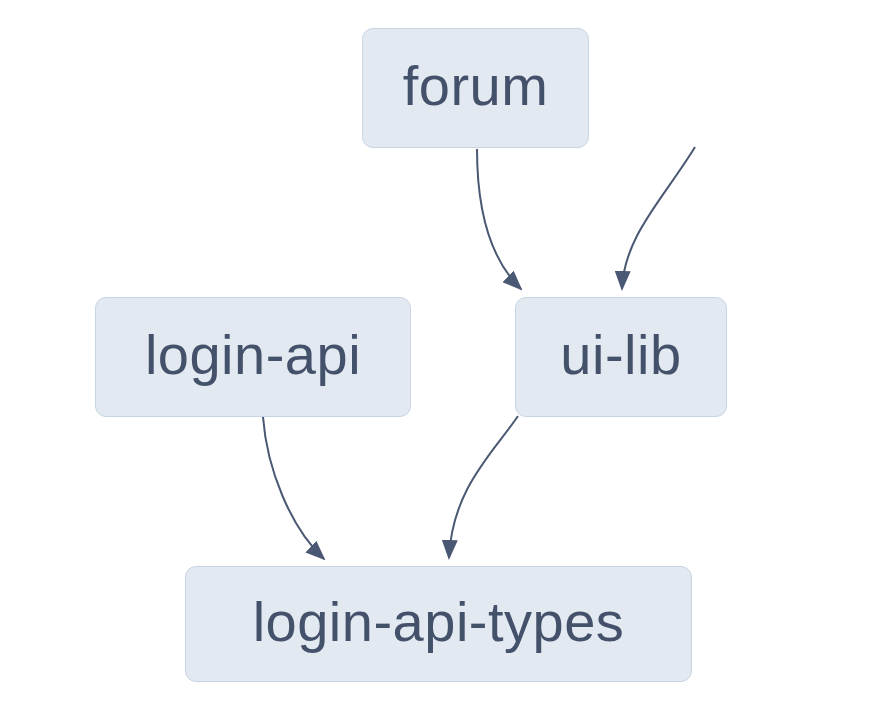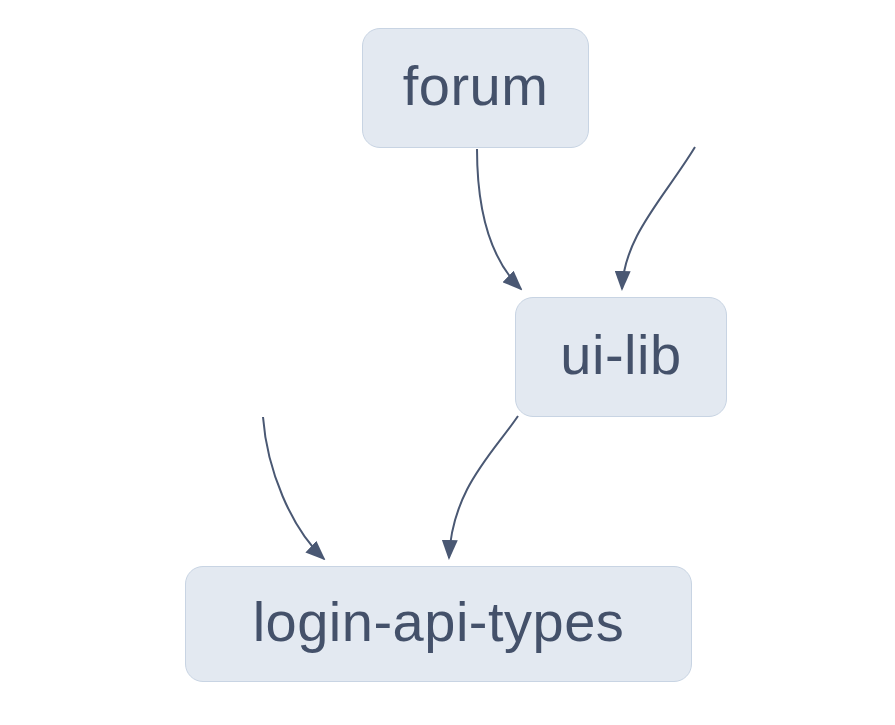--- a/index.html
+++ b/index.html
@@ -32,21 +32,21 @@
     stroke-width: 2px;
   }
   .arrowhead-shape { fill: var(--edge); }
   .node {
     position: absolute;
     display: flex;
     align-items: center;
     justify-content: center;
     background: var(--node-fill);
     border: 1.5px solid var(--node-border);
-    border-radius: 18px;
+    border-radius: 11px;
   }
   .node .label {
     color: var(--label);
     font-size: 56px;
     letter-spacing: 0.5px;
     white-space: nowrap;
     line-height: 1;
     padding-bottom: 4px;
   }
   .n-forum           { left: 362px; top: 28px;  width: 227px; height: 120px; }
@@ -70,20 +70,23 @@
     <path class="edge" marker-end="url(#arrowhead)" d="M 695 147 C 664 198 624 236 622 289"></path>
     <path class="edge" marker-end="url(#arrowhead)" d="M 263 417 C 267 470 291 528 324 559"></path>
     <path class="edge" marker-end="url(#arrowhead)" d="M 518 416 C 493 453 452 489 449 558"></path>
   </svg>
 
   <div class="node n-forum">
     <span class="label">forum</span>
   </div>
 
 
+  <div class="node n-login-api">
+    <span class="label">login-api</span>
+  </div>
 
   <div class="node n-login-api-types">
     <span class="label">login-api-types</span>
   </div>
 
   <div class="node n-ui-lib">
     <span class="label">ui-lib</span>
   </div>
 
 </div>

